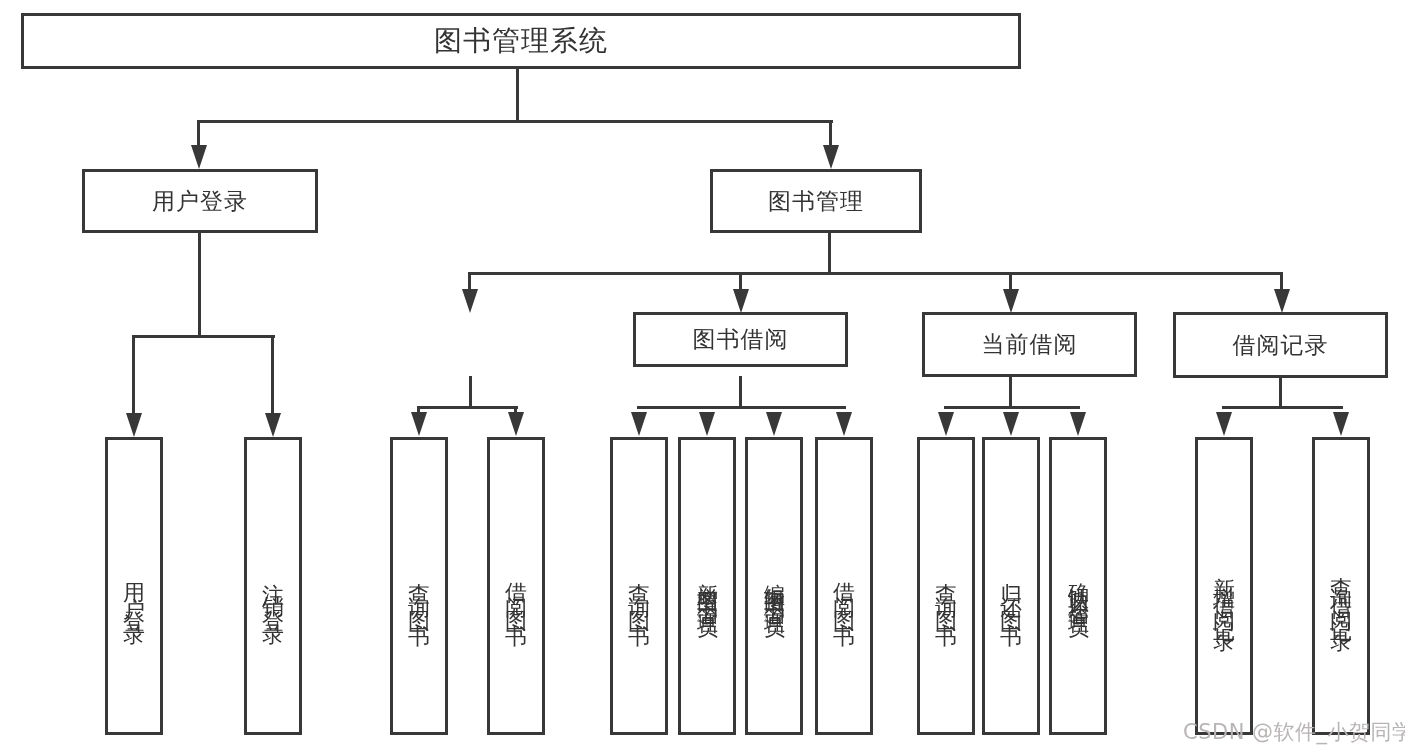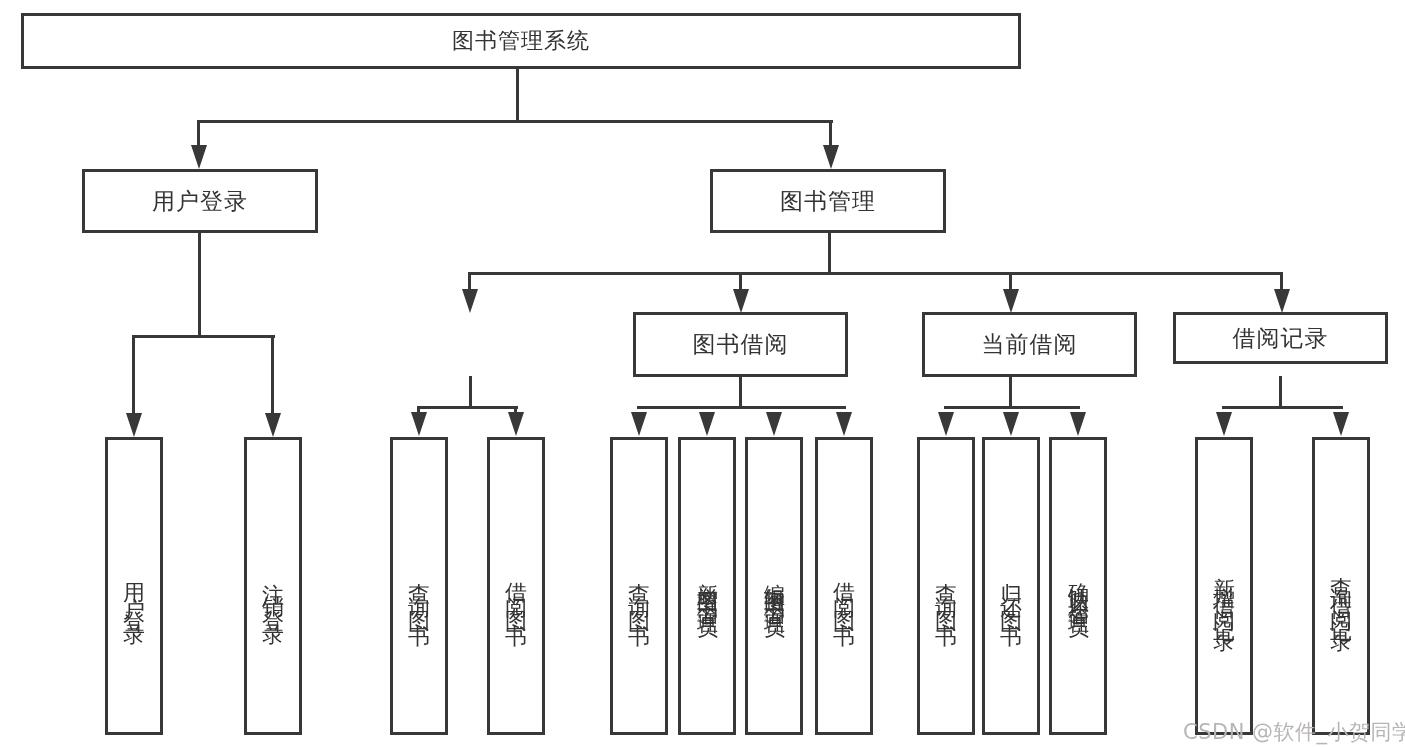--- a/index.html
+++ b/index.html
@@ -15,21 +15,21 @@
     font-family:"DejaVu Sans","Liberation Sans",sans-serif;
   }
   .canvas{position:absolute;left:0;top:0;width:1405px;height:747px;}
   .node{
     position:absolute;box-sizing:border-box;
     border:3px solid var(--line);background:#fff;
     display:flex;align-items:center;justify-content:center;
     color:var(--text);
   }
   .hnode{font-size:23px;letter-spacing:1px;}
-  .root{font-size:22px;letter-spacing:1px;justify-content:center;}
+  .root{font-size:28px;letter-spacing:1px;justify-content:center;}
   .leaf{font-size:22px;}
   .vtext{
     writing-mode:vertical-rl;text-orientation:mixed;
     color:var(--text);line-height:1;
   }
   .vtext.short{letter-spacing:14px;margin-bottom:-14px;}
   .vtext.mid{letter-spacing:11px;margin-bottom:-11px;}
   .vtext.long{letter-spacing:5px;margin-bottom:-5px;font-size:21px;}
   .line{position:absolute;background:var(--line);}
   .arr{
@@ -56,21 +56,21 @@
   <div class="line" style="left:516px;top:68px;width:3px;height:55px;"></div>
   <div class="line" style="left:197px;top:120px;width:636px;height:3px;"></div>
   <div class="line" style="left:197px;top:120px;width:3px;height:27px;"></div>
   <div class="arr" style="left:191px;top:145px;"></div>
   <div class="line" style="left:829px;top:120px;width:3px;height:27px;"></div>
   <div class="arr" style="left:823px;top:145px;"></div>
 
   <div class="node hnode" style="left:82px;top:169px;width:236px;height:64px;">
     <span>用户登录</span>
   </div>
-  <div class="node hnode" style="left:710px;top:169px;width:236px;height:64px;justify-content:center;">
+  <div class="node hnode" style="left:710px;top:169px;width:212px;height:64px;justify-content:center;">
     <span>图书管理</span>
   </div>
 
   <div class="line" style="left:198px;top:232px;width:3px;height:105px;"></div>
   <div class="line" style="left:132px;top:335px;width:143px;height:3px;"></div>
   <div class="line" style="left:132px;top:335px;width:3px;height:80px;"></div>
   <div class="arr" style="left:126px;top:413px;"></div>
   <div class="line" style="left:271px;top:335px;width:3px;height:80px;"></div>
   <div class="arr" style="left:265px;top:413px;"></div>
 
@@ -78,27 +78,27 @@
   <div class="line" style="left:468px;top:272px;width:815px;height:3px;"></div>
   <div class="line" style="left:468px;top:272px;width:3px;height:20px;"></div>
   <div class="arr" style="left:462px;top:289px;"></div>
   <div class="line" style="left:739px;top:272px;width:3px;height:20px;"></div>
   <div class="arr" style="left:733px;top:289px;"></div>
   <div class="line" style="left:1009px;top:272px;width:3px;height:20px;"></div>
   <div class="arr" style="left:1003px;top:289px;"></div>
   <div class="line" style="left:1280px;top:272px;width:3px;height:20px;"></div>
   <div class="arr" style="left:1274px;top:289px;"></div>
 
-  <div class="node hnode" style="left:633px;top:312px;width:215px;height:65px;">
+  <div class="node hnode" style="left:633px;top:312px;width:215px;height:55px;">
     <span>图书借阅</span>
   </div>
   <div class="node hnode" style="left:922px;top:312px;width:215px;height:65px;">
     <span>当前借阅</span>
   </div>
-  <div class="node hnode" style="left:1173px;top:312px;width:215px;height:52px;">
+  <div class="node hnode" style="left:1173px;top:312px;width:215px;height:66px;">
     <span>借阅记录</span>
   </div>
 
   <div class="line" style="left:469px;top:376px;width:3px;height:32px;"></div>
   <div class="line" style="left:417px;top:406px;width:101px;height:3px;"></div>
   <div class="line" style="left:417px;top:406px;width:3px;height:10px;"></div>
   <div class="arr" style="left:411px;top:412px;"></div>
   <div class="line" style="left:514px;top:406px;width:3px;height:10px;"></div>
   <div class="arr" style="left:508px;top:412px;"></div>
 

